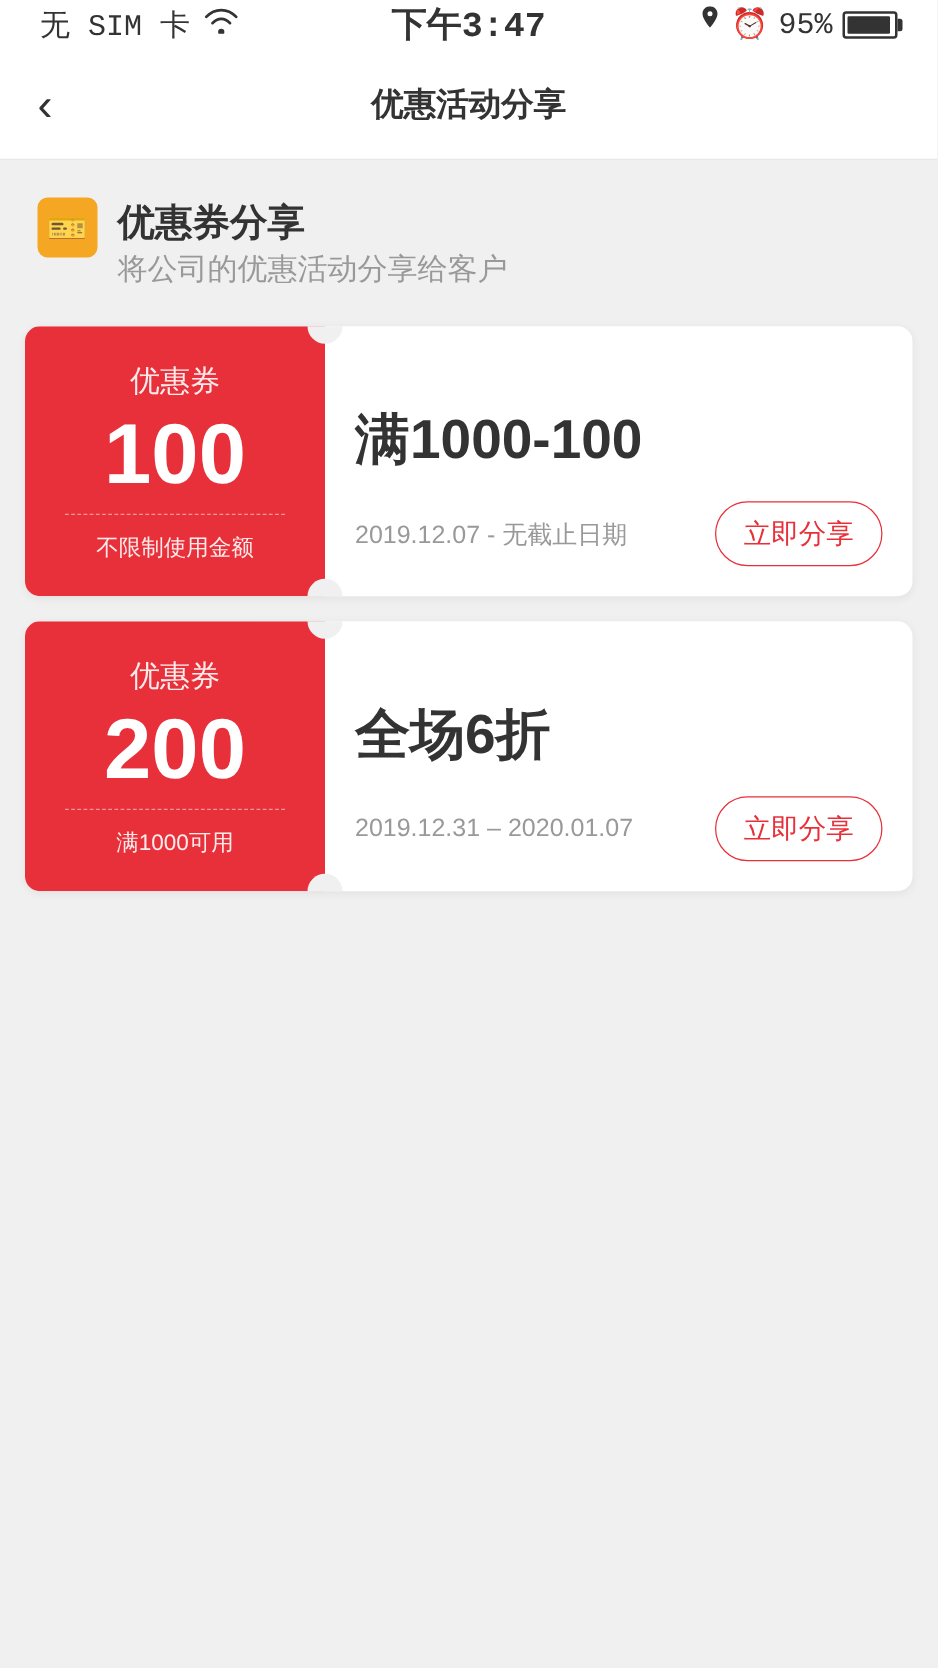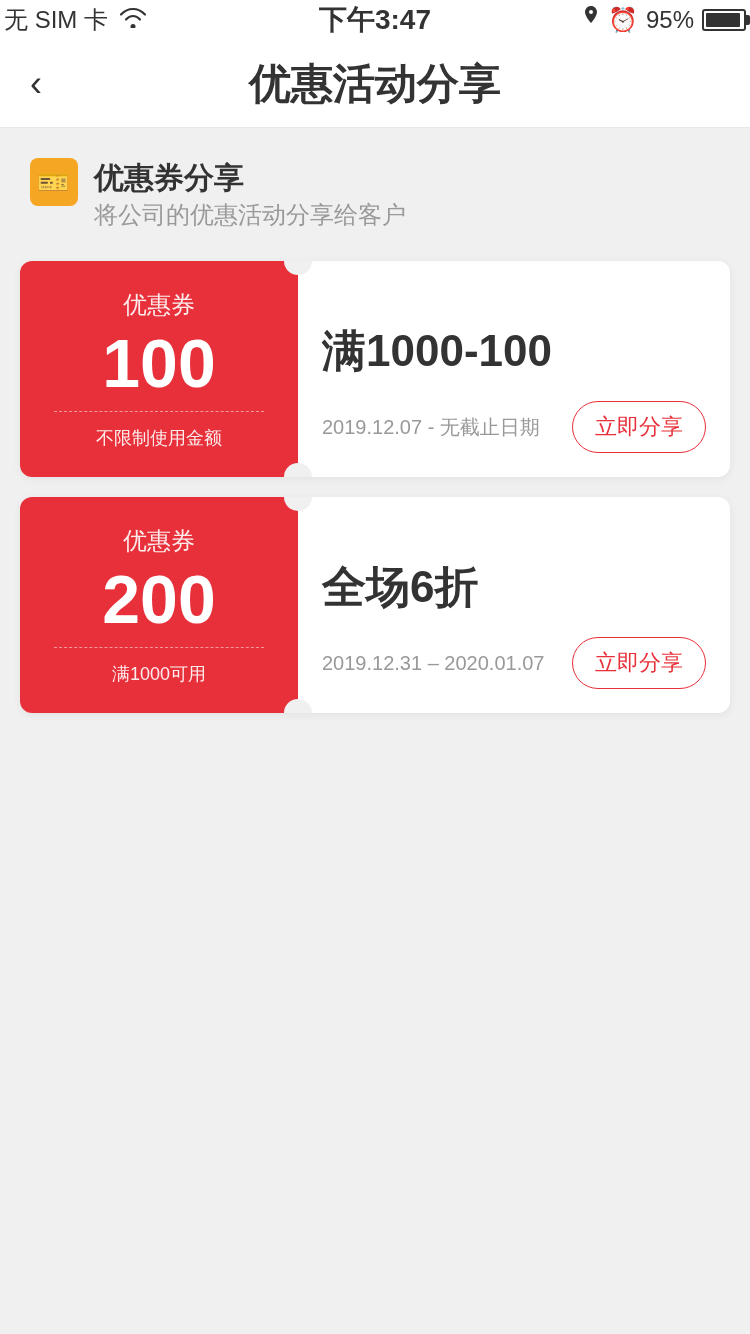--- a/index.html
+++ b/index.html
@@ -15,23 +15,24 @@
     }
 
     
     .status-bar {
       width: 100%;
       height: 40px;
       background: #fff;
       display: flex;
       align-items: center;
       justify-content: space-between;
-      padding: 0 4px;
+      padding: 0 32px;
       font-size: 24px;
       font-weight: 500;
+      font-family: Liberation Mono, monospace;
     }
     .status-left {
       display: flex;
       align-items: center;
       gap: 10px;
       font-size: 24px;
     }
     .status-center {
       font-size: 28px;
       font-weight: 600;
@@ -85,21 +86,21 @@
       border-bottom: 1px solid #e8e8e8;
     }
     .nav-back {
       position: absolute;
       left: 30px;
       font-size: 36px;
       color: #333;
       cursor: pointer;
     }
     .nav-title {
-      font-size: 42px;
+      font-size: 26px;
       font-weight: 600;
       color: #333;
     }
 
     
     .section-header {
       background: #f0f0f0;
       padding: 30px 30px 20px;
       display: flex;
       align-items: flex-start;
@@ -144,21 +145,21 @@
     .coupon-card {
       background: #fff;
       border-radius: 12px;
       overflow: hidden;
       display: flex;
       box-shadow: 0 2px 8px rgba(0,0,0,0.06);
     }
 
     
     .coupon-left {
-      width: 278px;
+      width: 240px;
       background: #e8303a;
       display: flex;
       flex-direction: column;
       align-items: flex-end;
       justify-content: center;
       padding: 24px 16px;
       position: relative;
       flex-shrink: 0;
     }
     .coupon-left::before,

